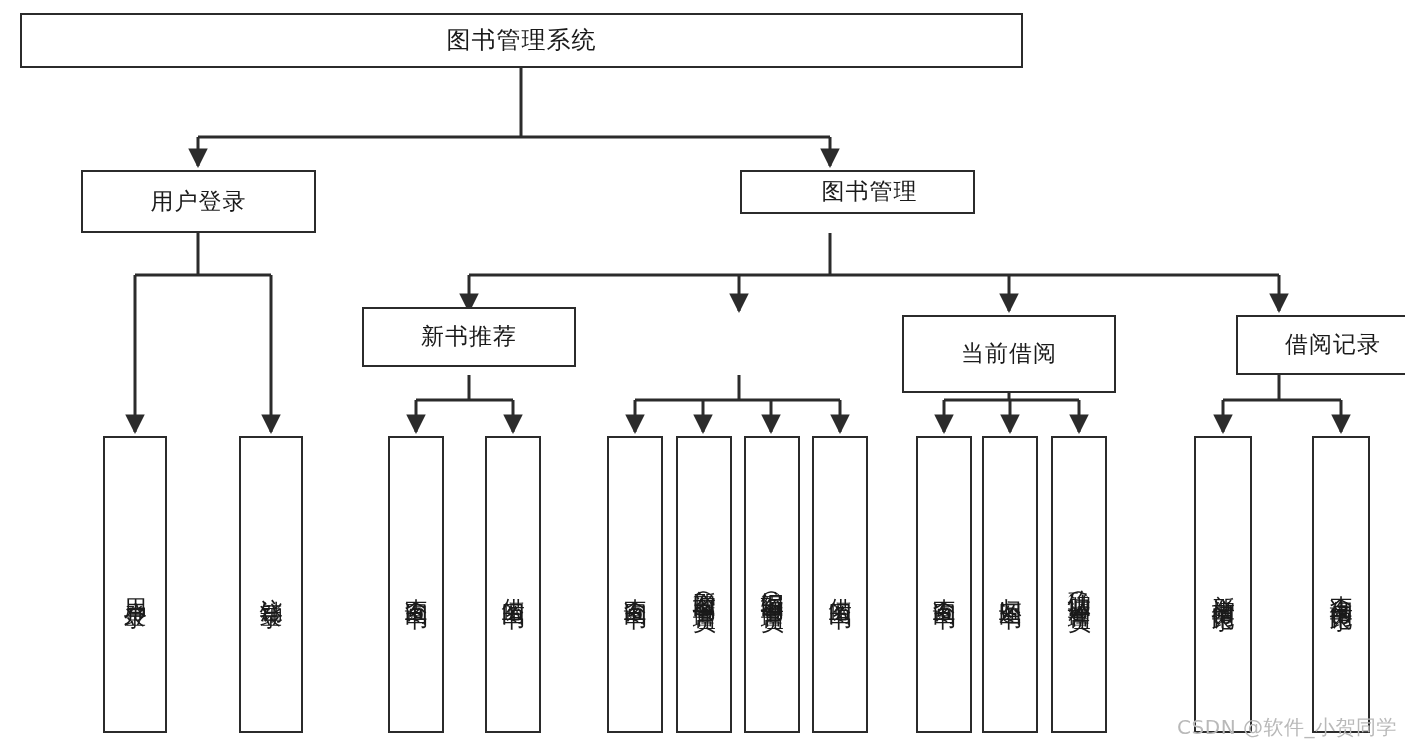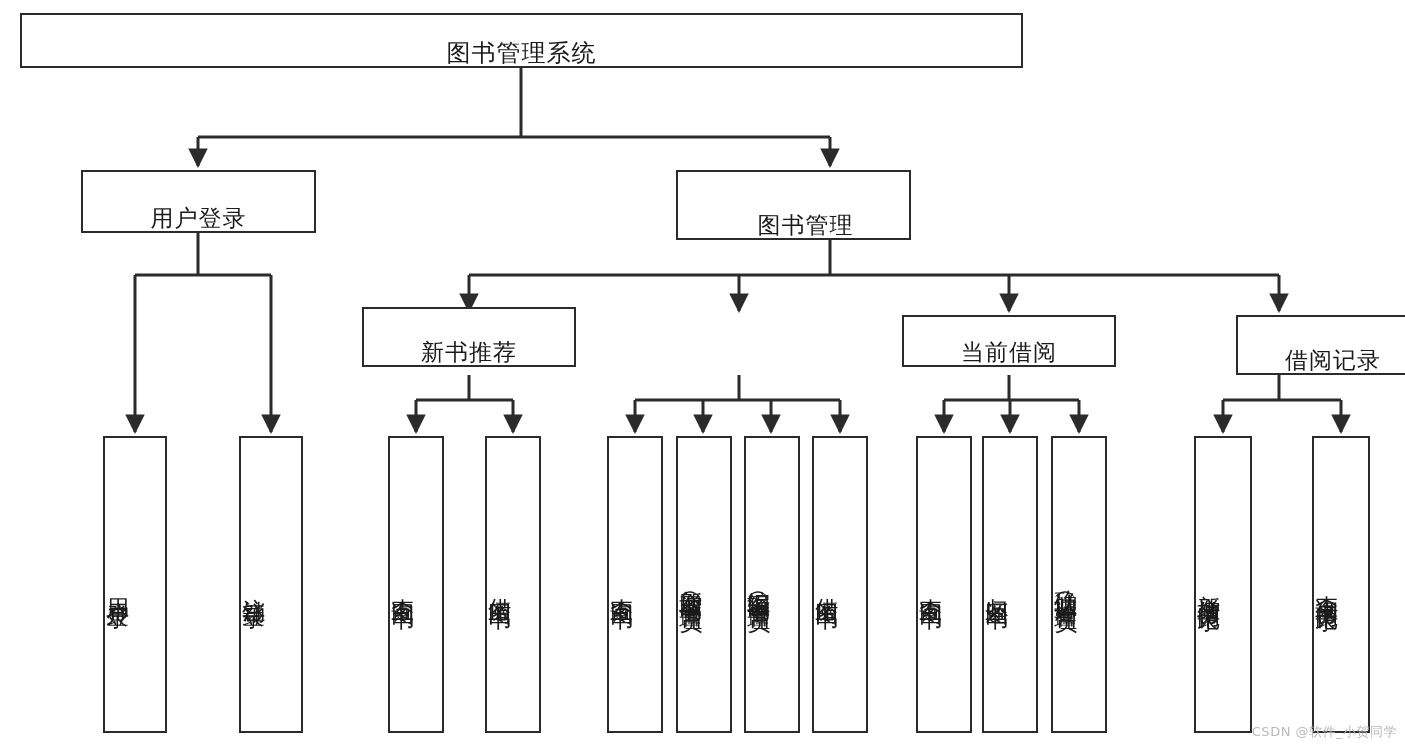--- a/index.html
+++ b/index.html
@@ -22,21 +22,21 @@
     width: 1405px;
     height: 747px;
     pointer-events: none;
   }
   .node {
     position: absolute;
     box-sizing: border-box;
     border: 2.5px solid #2b2b2b;
     background: #ffffff;
     display: flex;
-    align-items: flex-end;
+    align-items: center;
     justify-content: center;
     color: #1a1a1a;
   }
   .node.horiz {
     font-size: 23px;
     letter-spacing: 1px;
     line-height: 1.1;
   }
   .node.vert {
     writing-mode: vertical-rl;
@@ -55,21 +55,21 @@
     text-align: center;
   }
   .node.vert .label {
     writing-mode: vertical-rl;
     text-orientation: upright;
   }
   #watermark {
     position: absolute;
     right: 8px;
     bottom: 6px;
-    font-size: 13px;
+    font-size: 20px;
     color: #b9b9b9;
     letter-spacing: 0.5px;
     white-space: nowrap;
     font-family: "DejaVu Sans", "Liberation Sans", sans-serif;
   }
 </style>
 </head>
 <body>
 
 <div id="canvas">
@@ -124,28 +124,28 @@
     </g>
   </svg>
 
   <div class="node horiz root" style="left:20px; top:13px; width:1003px; height:55px;">
     <span class="label">图书管理系统</span>
   </div>
 
   <div class="node horiz" style="left:81px; top:170px; width:235px; height:63px;">
     <span class="label">用户登录</span>
   </div>
-  <div class="node horiz" style="left:676px; top:170px; width:235px; height:70px;padding-left:24px;">
+  <div class="node horiz" style="left:740px; top:170px; width:235px; height:44px;padding-left:24px;">
     <span class="label">图书管理</span>
   </div>
 
   <div class="node horiz" style="left:362px; top:307px; width:214px; height:60px;">
     <span class="label">新书推荐</span>
   </div>
-  <div class="node horiz" style="left:902px; top:315px; width:214px; height:52px;">
+  <div class="node horiz" style="left:902px; top:315px; width:214px; height:78px;">
     <span class="label">当前借阅</span>
   </div>
   <div class="node horiz" style="left:1236px; top:315px; width:194px; height:60px;">
     <span class="label">借阅记录</span>
   </div>
 
   <div class="node vert" style="left:103px; top:436px; width:64px; height:297px;">
     <span class="label">用户登录</span>
   </div>
   <div class="node vert" style="left:239px; top:436px; width:64px; height:297px;">

